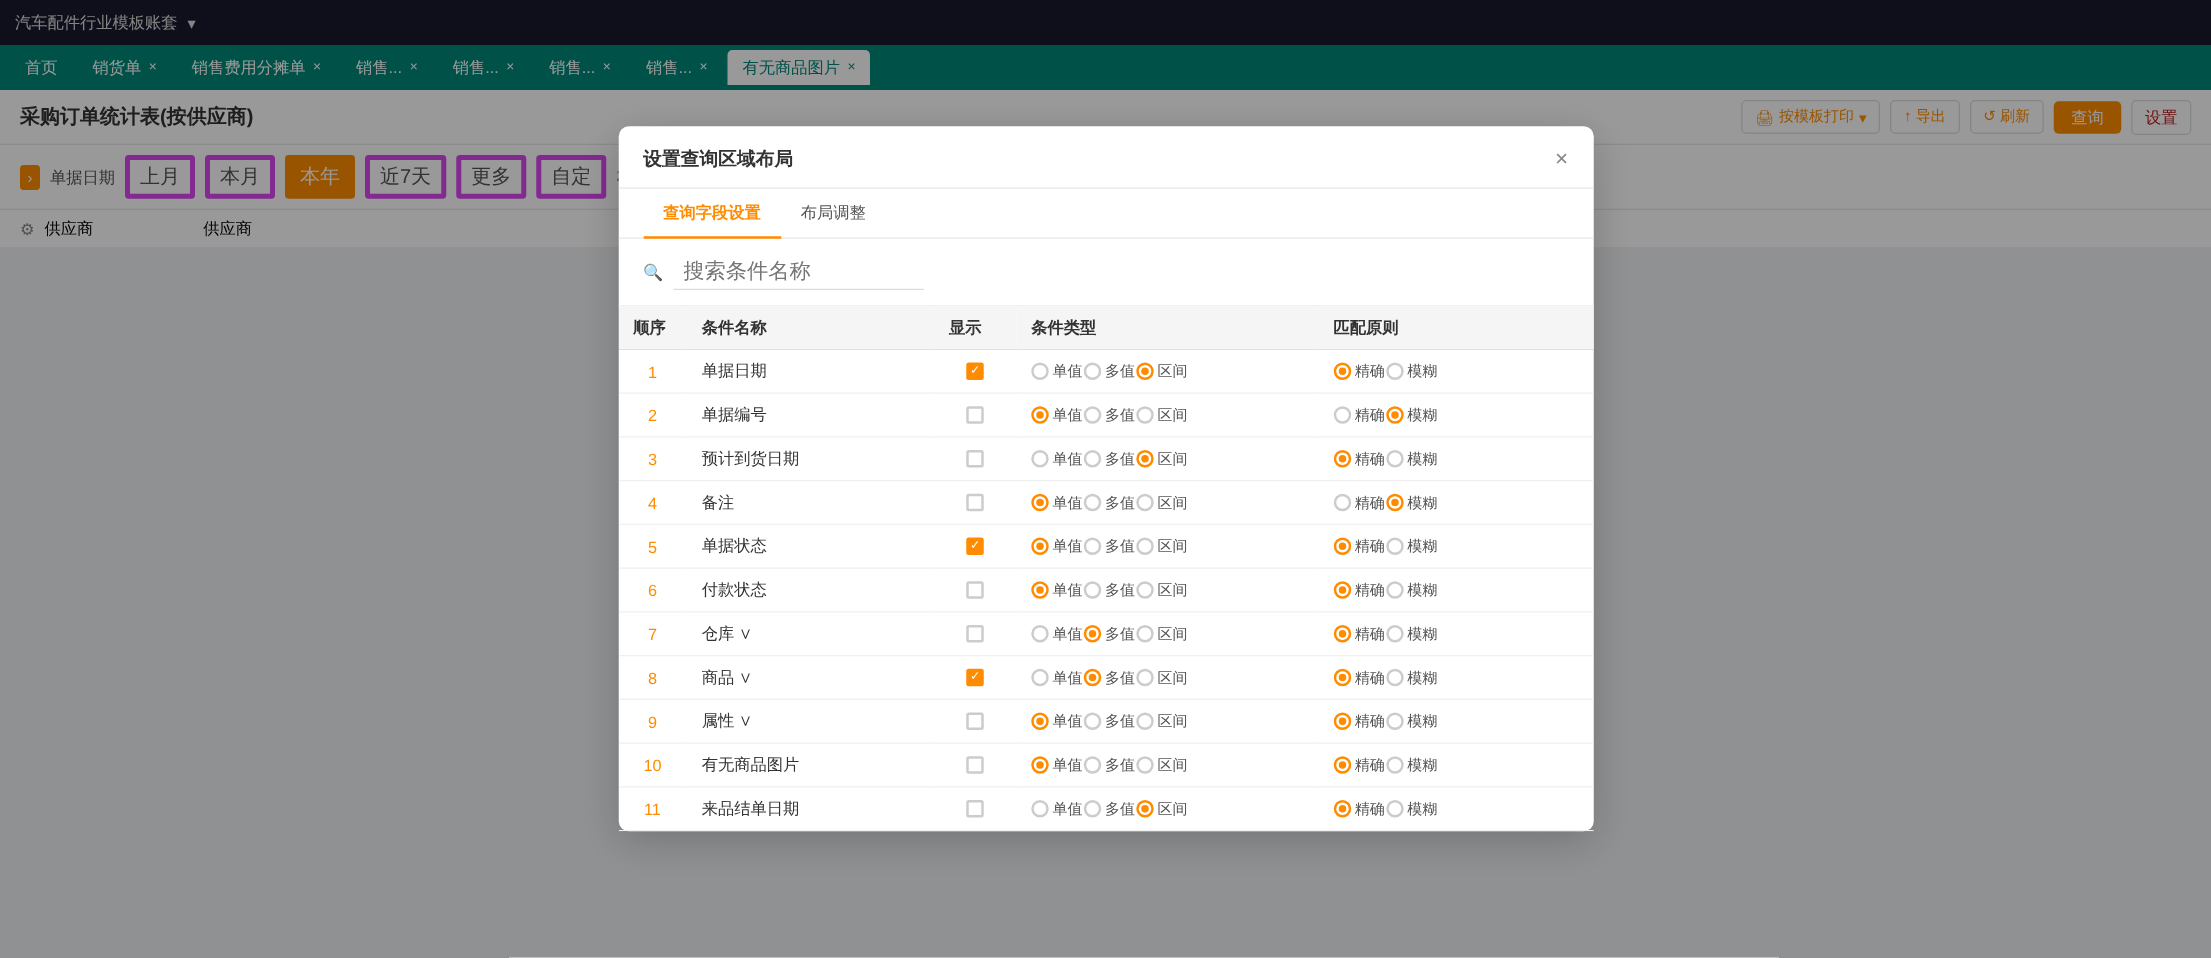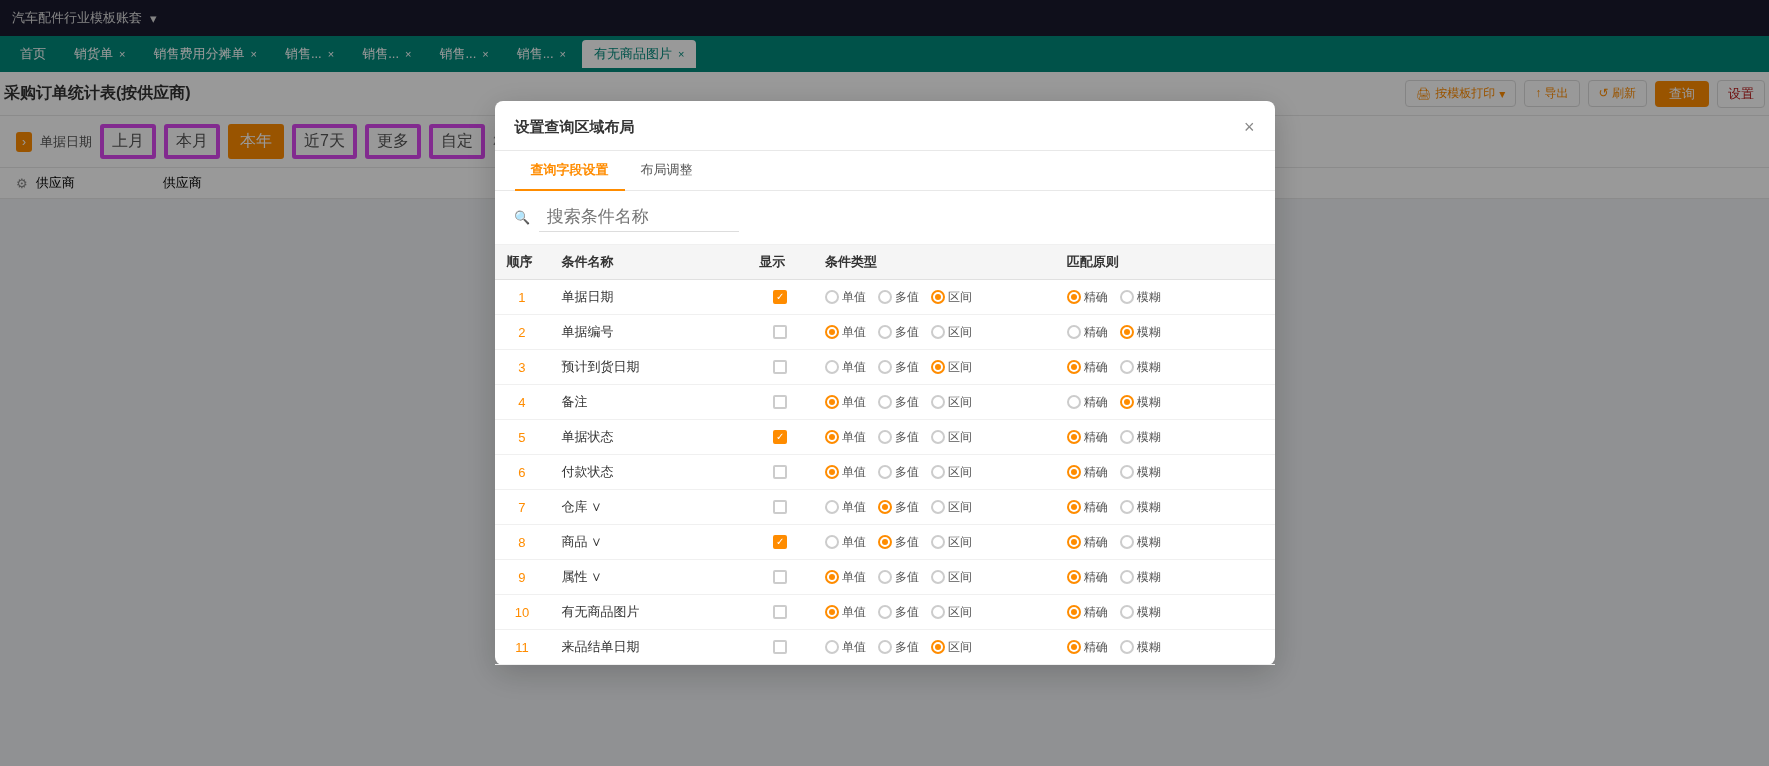--- a/index.html
+++ b/index.html
@@ -48,21 +48,21 @@
       color: #00897b;
     }
     .tab-close { font-size: 11px; color: inherit; cursor: pointer; }
 
     
     .page-header {
       height: 44px;
       background: #fff;
       display: flex;
       align-items: center;
-      padding: 0 4px;
+      padding: 0 16px;
       justify-content: space-between;
       border-bottom: 1px solid #e8e8e8;
     }
     .page-title { font-size: 16px; font-weight: bold; color: #333; }
     .page-actions { display: flex; align-items: center; gap: 8px; }
     .btn-print {
       border: 1px solid #ddd; background: #fff; padding: 4px 10px;
       border-radius: 4px; cursor: pointer; color: #ff8c00; font-size: 12px;
       display: flex; align-items: center; gap: 4px;
     }
@@ -224,21 +224,21 @@
       vertical-align: middle;
     }
 
     .col-order { width: 50px; text-align: center; color: #ff8c00; }
     .col-name { width: 180px; }
     .col-show { width: 60px; text-align: center; }
     .col-type { width: 220px; }
     .col-match { width: 200px; }
 
     
-    .radio-group { display: flex; align-items: center; gap: 12px; }
+    .radio-group { display: flex; align-items: center; gap: 1px; }
     .radio-item { display: flex; align-items: center; gap: 3px; cursor: pointer; }
     .radio-circle {
       width: 14px; height: 14px; border-radius: 50%; border: 2px solid #ccc;
       display: inline-block; position: relative; flex-shrink: 0;
     }
     .radio-circle.checked { border-color: #ff8c00; }
     .radio-circle.checked::after {
       content: '';
       width: 6px; height: 6px;
       background: #ff8c00;

